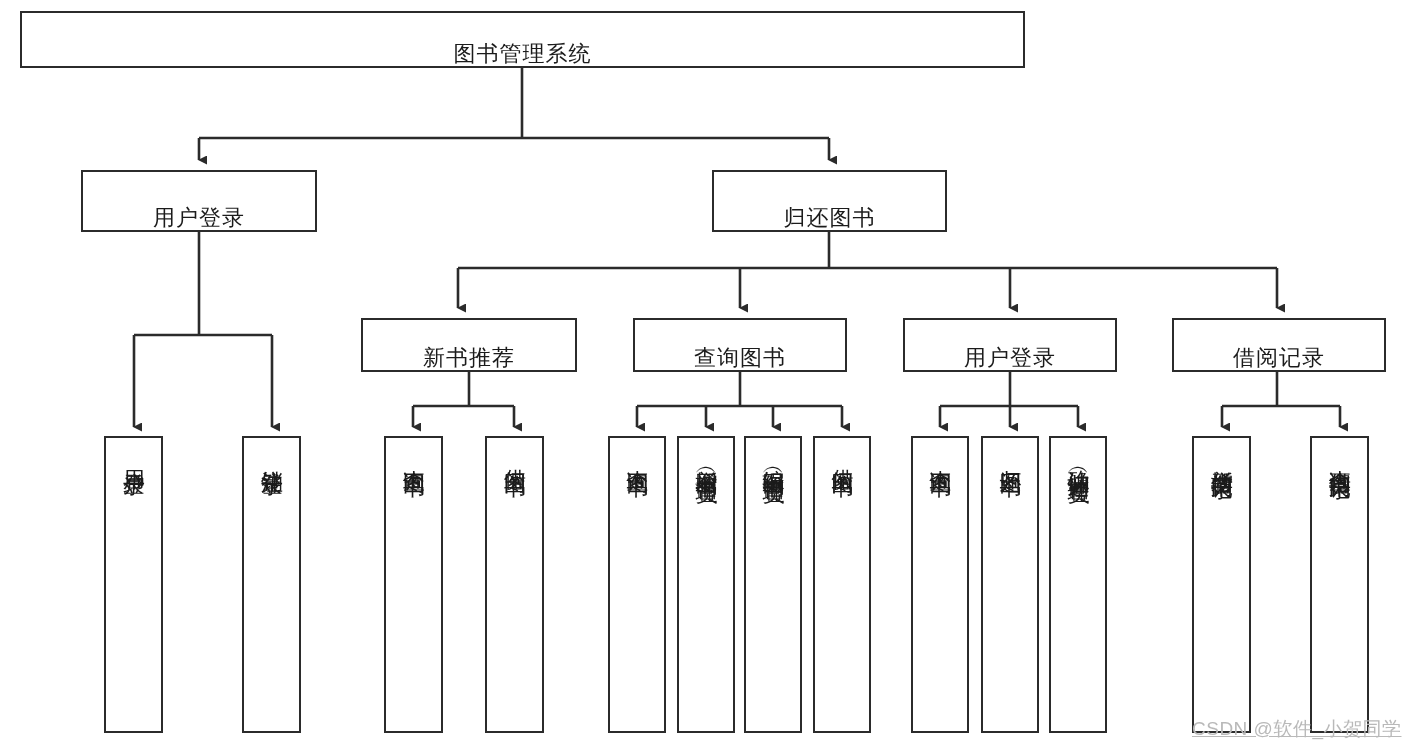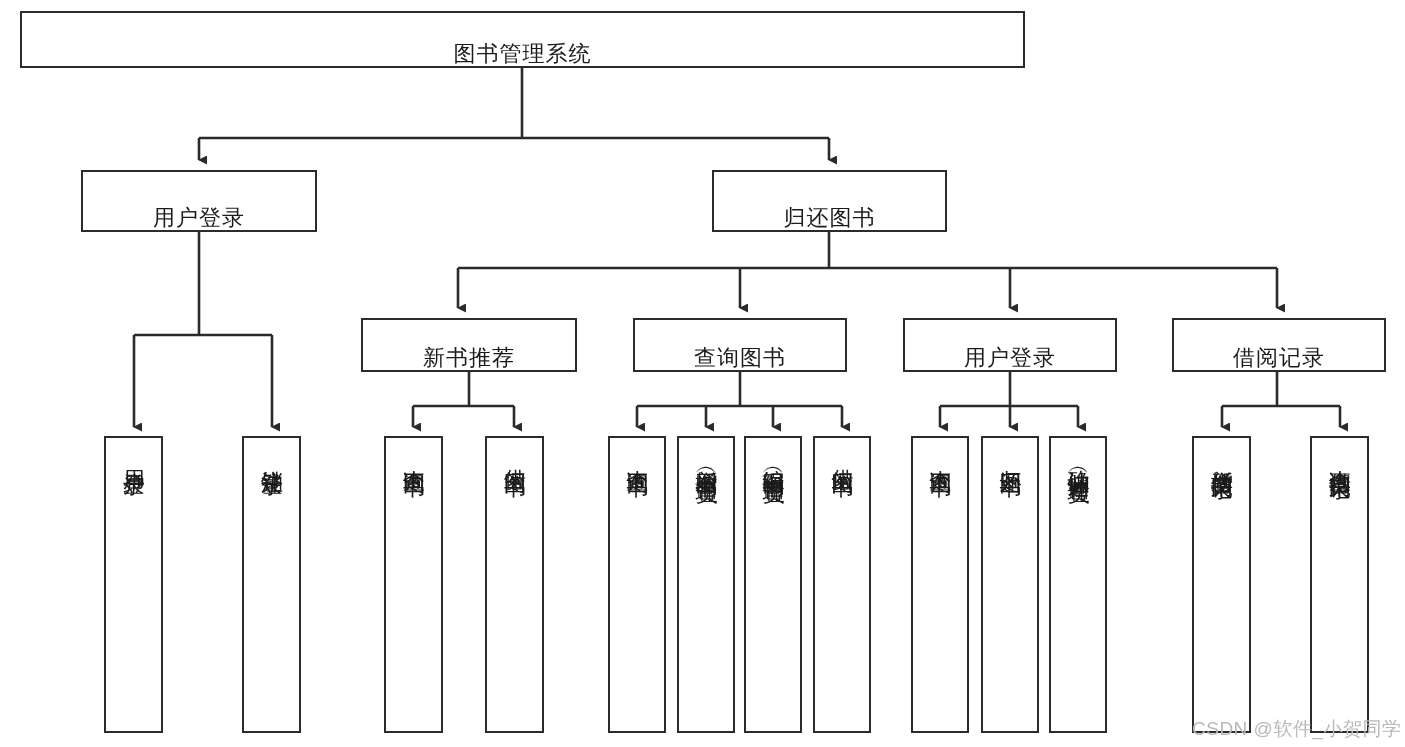--- a/index.html
+++ b/index.html
@@ -53,20 +53,21 @@
     letter-spacing: 2px;
     white-space: nowrap;
     display: block;
   }
   .watermark {
     position: absolute;
     font-size: 19px;
     color: #b9b9b9;
     white-space: nowrap;
     letter-spacing: 0.5px;
+    text-decoration: underline;
   }
 </style>
 </head>
 <body>
 
 <div id="canvas">
 
   <svg class="wires" viewBox="0 0 1405 747" xmlns="http://www.w3.org/2000/svg">
     <defs>
       <marker id="arrowhead" markerWidth="9" markerHeight="9" refX="4.5" refY="8" orient="auto" markerUnits="userSpaceOnUse">

